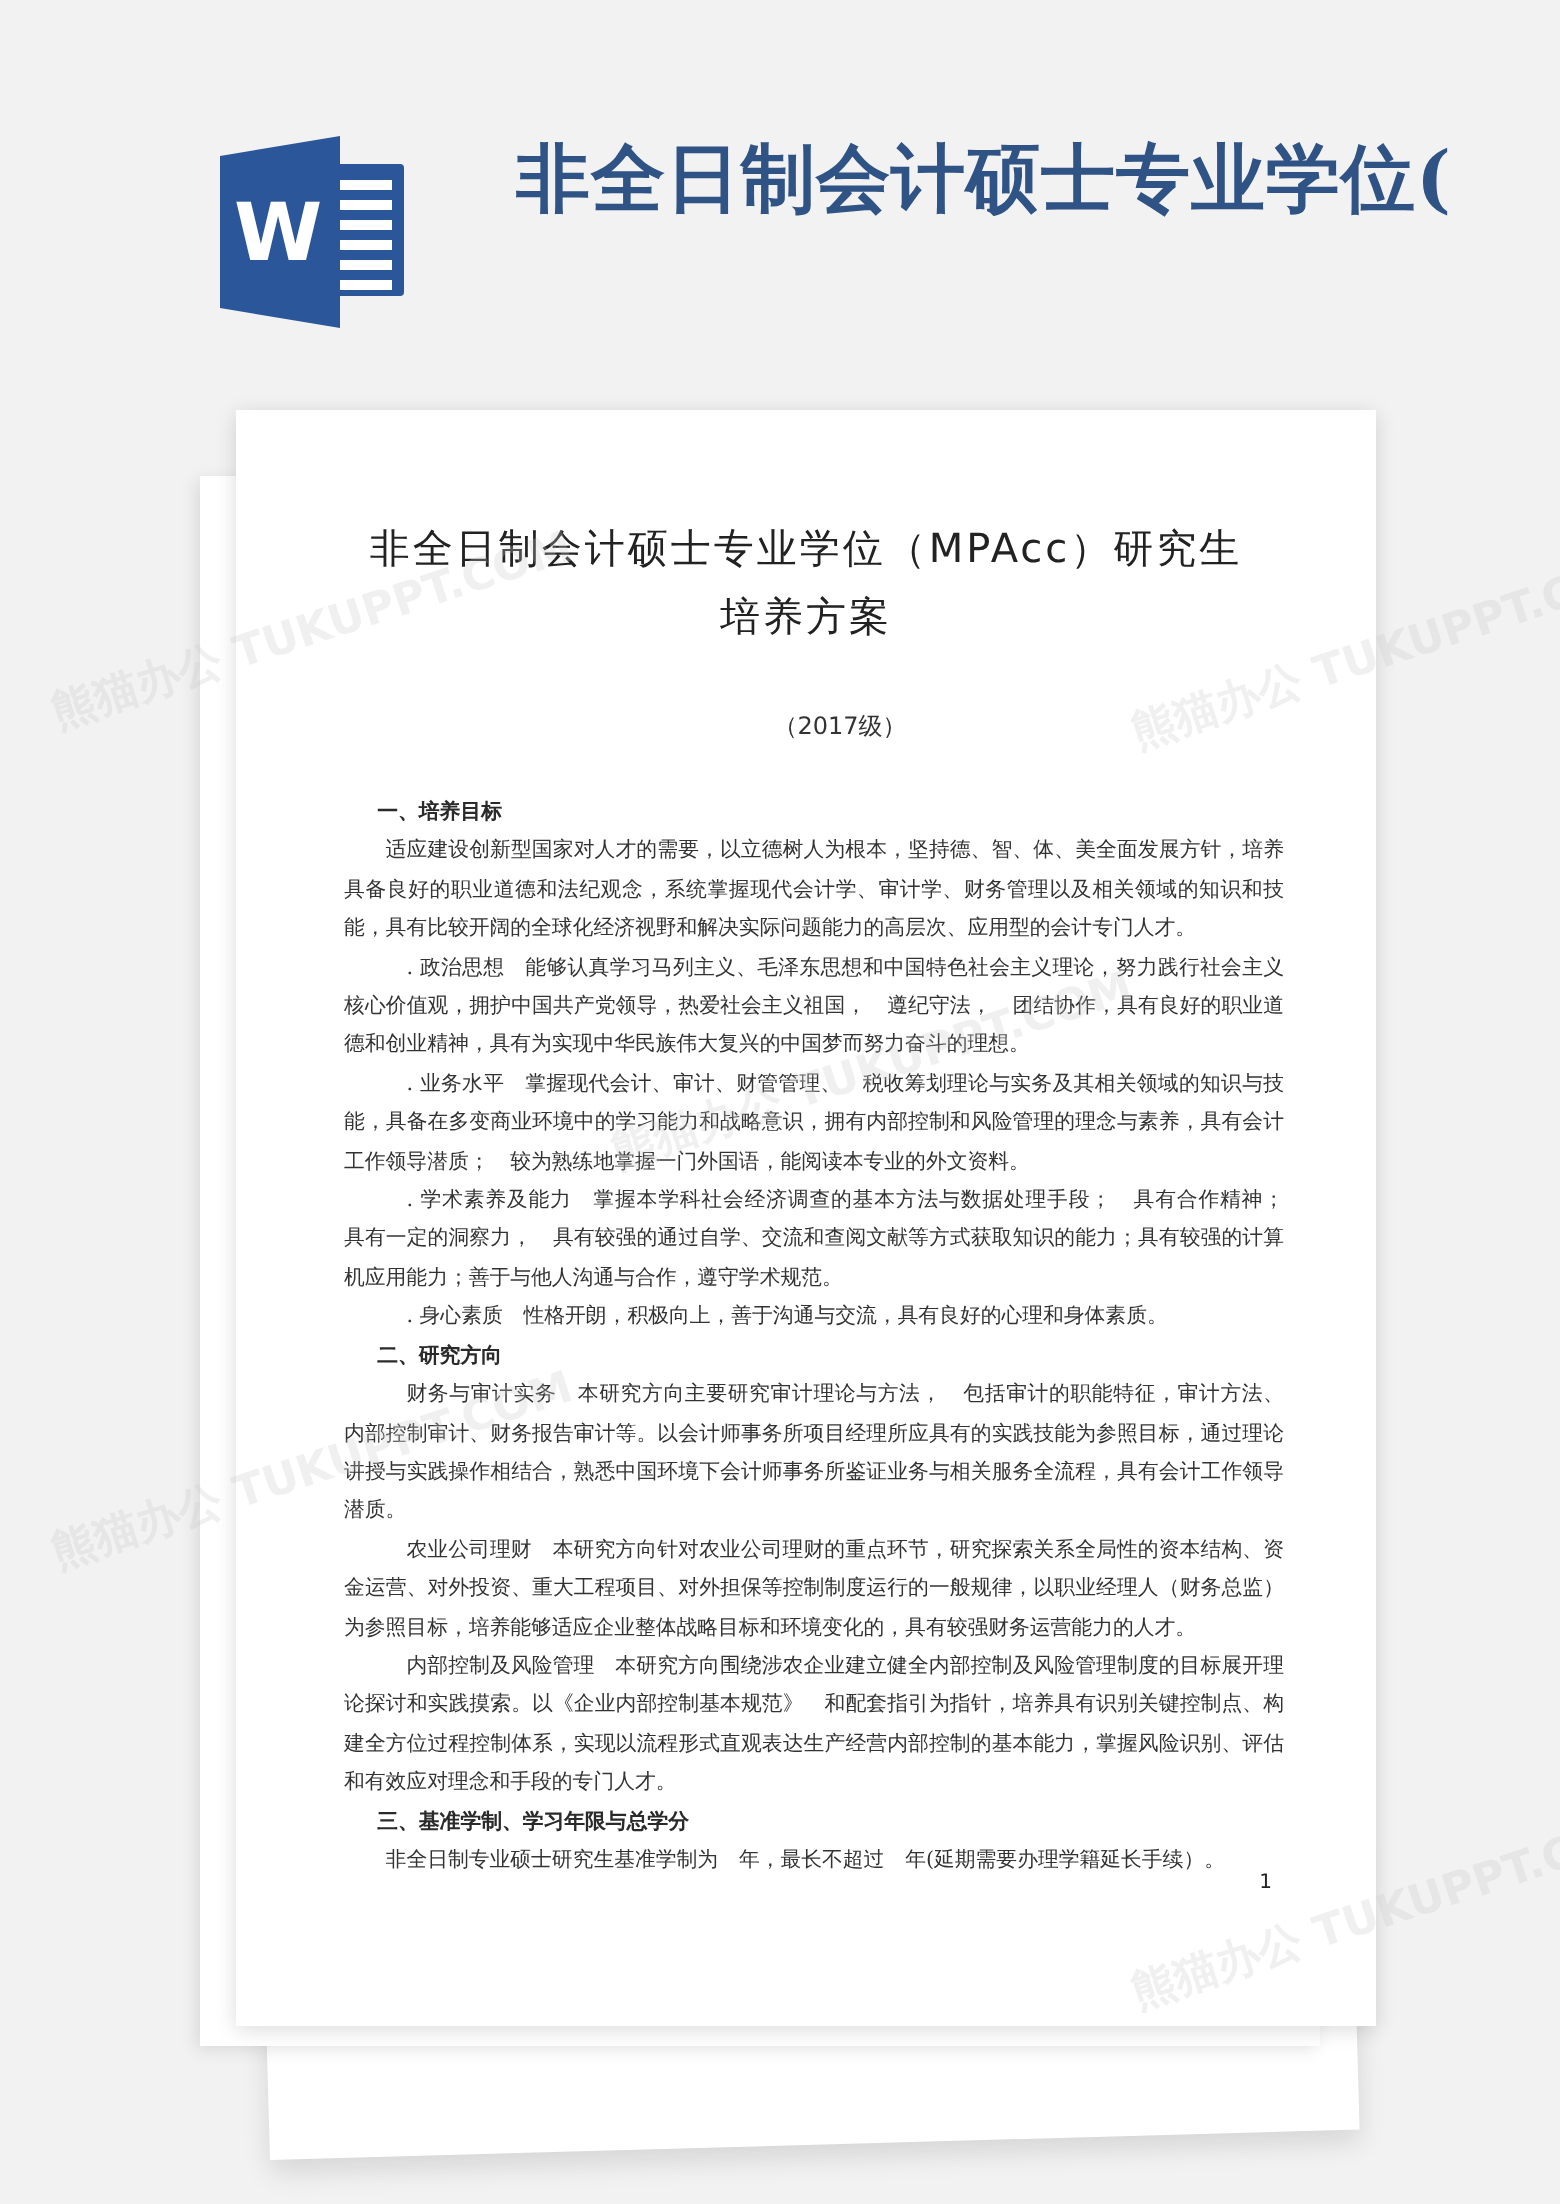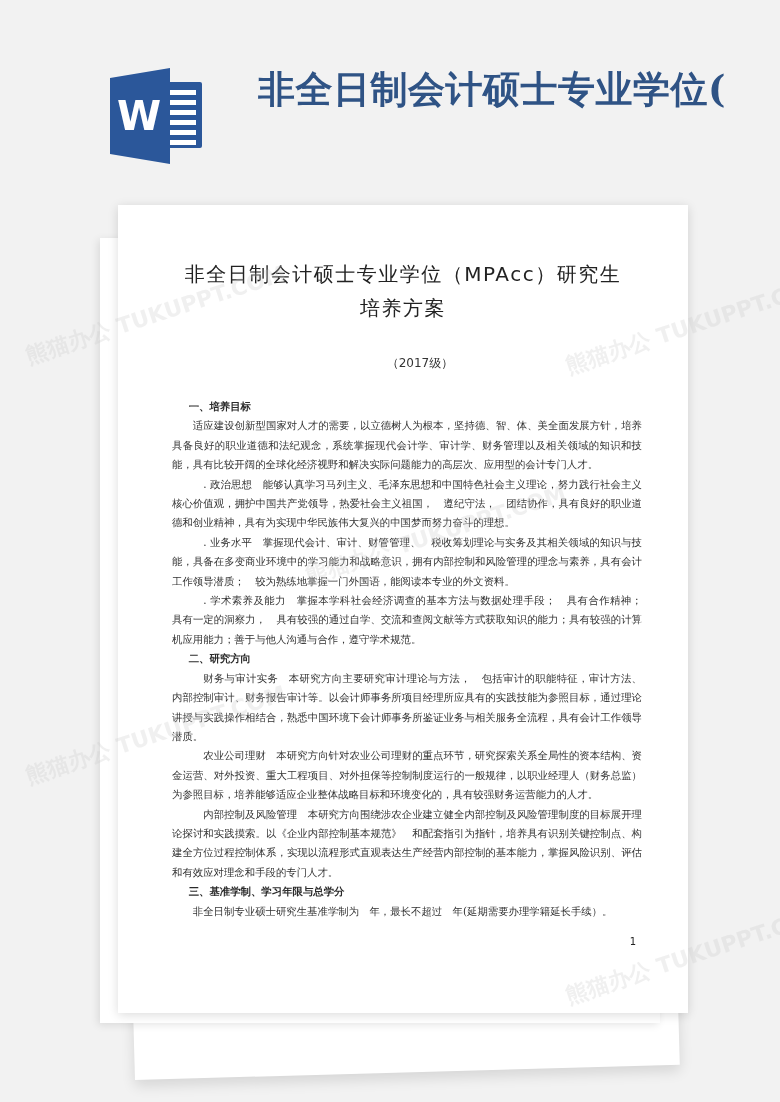--- a/index.html
+++ b/index.html
@@ -88,20 +88,21 @@
     <div>培养方案</div>
   </div>
   <div class="doc-subtitle">（2017级）</div>
 
   <div class="body-text">
     <p class="section">一、培养目标</p>
     <p>适应建设创新型国家对人才的需要，以立德树人为根本，坚持德、智、体、美全面发展方针，培养具备良好的职业道德和法纪观念，系统掌握现代会计学、审计学、财务管理以及相关领域的知识和技能，具有比较开阔的全球化经济视野和解决实际问题能力的高层次、应用型的会计专门人才。</p>
     <p class="indent3">. 政治思想　能够认真学习马列主义、毛泽东思想和中国特色社会主义理论，努力践行社会主义核心价值观，拥护中国共产党领导，热爱社会主义祖国，　遵纪守法，　团结协作，具有良好的职业道德和创业精神，具有为实现中华民族伟大复兴的中国梦而努力奋斗的理想。</p>
     <p class="indent3">. 业务水平　掌握现代会计、审计、财管管理、　税收筹划理论与实务及其相关领域的知识与技能，具备在多变商业环境中的学习能力和战略意识，拥有内部控制和风险管理的理念与素养，具有会计工作领导潜质；　较为熟练地掌握一门外国语，能阅读本专业的外文资料。</p>
     <p class="indent3">. 学术素养及能力　掌握本学科社会经济调查的基本方法与数据处理手段；　具有合作精神；　具有一定的洞察力，　具有较强的通过自学、交流和查阅文献等方式获取知识的能力；具有较强的计算机应用能力；善于与他人沟通与合作，遵守学术规范。</p>
+    <p class="indent3">. 身心素质　性格开朗，积极向上，善于沟通与交流，具有良好的心理和身体素质。</p>
     <p class="section">二、研究方向</p>
     <p class="indent3">财务与审计实务　本研究方向主要研究审计理论与方法，　包括审计的职能特征，审计方法、　内部控制审计、财务报告审计等。以会计师事务所项目经理所应具有的实践技能为参照目标，通过理论讲授与实践操作相结合，熟悉中国环境下会计师事务所鉴证业务与相关服务全流程，具有会计工作领导潜质。</p>
     <p class="indent3">农业公司理财　本研究方向针对农业公司理财的重点环节，研究探索关系全局性的资本结构、资金运营、对外投资、重大工程项目、对外担保等控制制度运行的一般规律，以职业经理人（财务总监）为参照目标，培养能够适应企业整体战略目标和环境变化的，具有较强财务运营能力的人才。</p>
     <p class="indent3">内部控制及风险管理　本研究方向围绕涉农企业建立健全内部控制及风险管理制度的目标展开理论探讨和实践摸索。以《企业内部控制基本规范》　和配套指引为指针，培养具有识别关键控制点、构建全方位过程控制体系，实现以流程形式直观表达生产经营内部控制的基本能力，掌握风险识别、评估和有效应对理念和手段的专门人才。</p>
     <p class="section">三、基准学制、学习年限与总学分</p>
     <p>非全日制专业硕士研究生基准学制为　年，最长不超过　年(延期需要办理学籍延长手续）。</p>
 
   </div>
 
   <div class="page-number">1</div>

